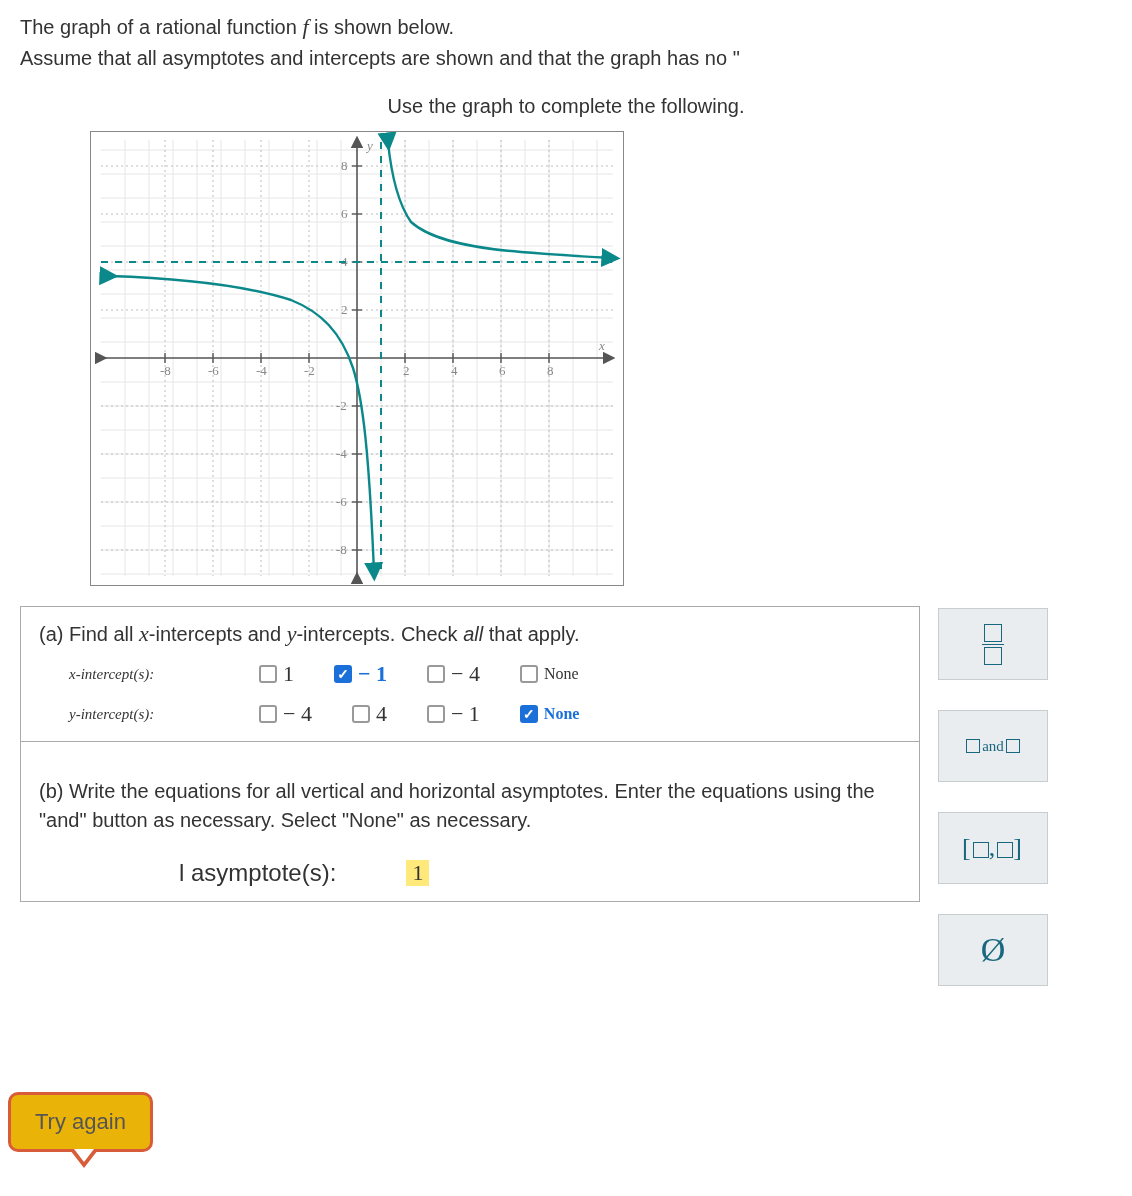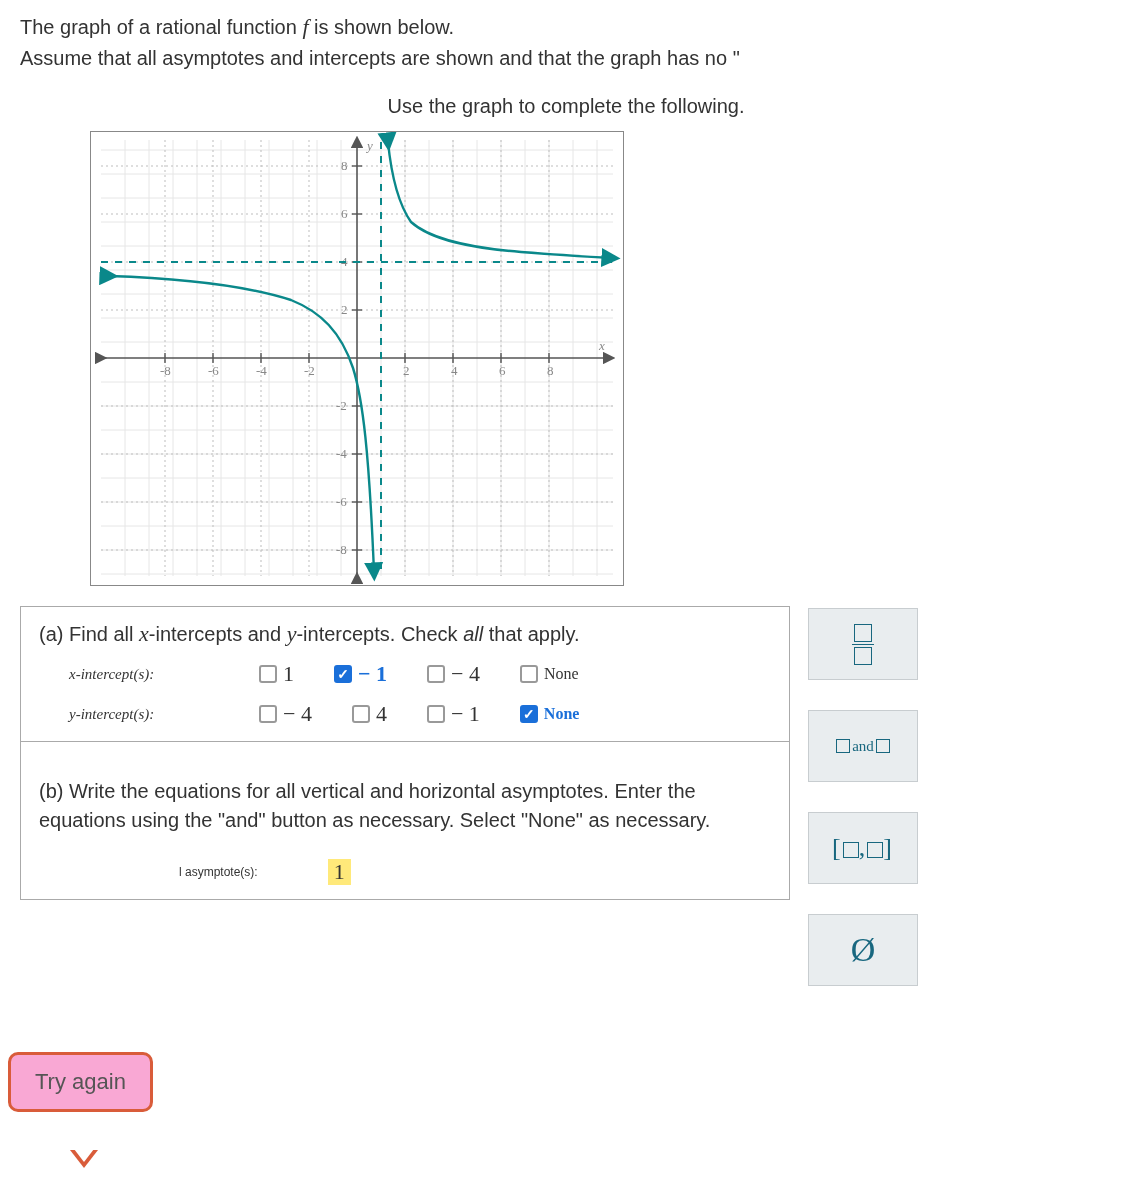--- a/index.html
+++ b/index.html
@@ -20,39 +20,39 @@
     margin-left: 70px;
     width: 534px; height: 455px;
     border: 1px solid #888;
     position: relative;
     background: #fff;
   }
   .graph-svg { display:block; }
   .lower-row { display:flex; align-items:flex-start; margin-top:20px; gap:18px; }
   .qa-box {
     border: 1px solid #aaa;
-    width: 770px;
+    width: 900px;
     font-size: 20px;
     background:#fff;
   }
   .qa-part { padding: 14px 18px; }
   .qa-part + .qa-part { border-top:1px solid #aaa; }
   .qa-prompt { color:#333; }
   .qa-prompt .it { font-style: italic; font-family:'Times New Roman', serif; font-size:22px; }
   .qa-prompt .ital { font-style: italic; }
   .opt-row { display:flex; align-items:center; margin-top:14px; gap:40px; padding-left:30px;}
   .opt-row .rlabel { font-family:'Times New Roman', serif; font-style:italic; font-size:15px; min-width:150px;}
   .opt { display:flex; align-items:center; gap:6px; }
   .opt .val { font-family:Verdana, serif; font-size:16px;}
   .opt .valm { font-family:'Times New Roman', serif; font-size:22px;}
   .cb { width:18px; height:18px; border:2px solid #999; border-radius:3px; display:inline-flex; align-items:center; justify-content:center; background:#fff;}
   .cb.checked { background:#1a6fd9; border-color:#1a6fd9; }
   .cb.checked::after { content:"✓"; color:#fff; font-size:14px; font-weight:bold; line-height:1;}
   .asym-row { display:flex; align-items:center; gap:20px; margin-top:10px; padding-left:30px;}
-  .asym-label { font-size:12px;}
+  .asym-label { font-size:24px;}
   .asym-val { background:#ffe97a; padding:0 6px; font-family:'Times New Roman', serif; font-size:22px;}
   .palette { width: 115px; display:flex; flex-direction:column; gap:30px; margin-top:2px;}
   .pal-btn {
     width:110px; height:72px;
     background:#e9edef;
     border:1px solid #c8cdd0;
     display:flex; align-items:center; justify-content:center;
     font-family:'Times New Roman', serif;
     color:#18677f;
     position:relative;
@@ -60,22 +60,22 @@
   .pal-frac { display:flex; flex-direction:column; align-items:center; line-height:1;}
   .pal-frac .sq { width:18px; height:18px; border:1.5px solid #18677f; margin:2px 0;}
   .pal-frac .bar { width:22px; border-top:1.5px solid #18677f;}
   .pal-and { font-size:15px; display:flex; align-items:center; gap:2px;}
   .pal-and .sq { width:14px; height:14px; border:1.5px solid #18677f;}
   .pal-brack { font-size:26px; letter-spacing:2px;}
   .pal-brack .sq { display:inline-block; width:16px; height:16px; border:1.5px solid #18677f; vertical-align:-2px;}
   .pal-empty { font-size:34px; }
   .try-bubble {
     position:absolute;
-    left:8px; top:1052px;
-    background:#f9a8d4;
+    left:8px; top:1092px;
+    background:#eab308;
     border:3px solid #d95c3a;
     border-radius:10px;
     padding: 14px 24px 14px 24px;
     color:#555;
     font-size:22px;
   }
   .try-tail {
     position:absolute;
     left:70px; top:1150px;
     width:0;height:0;

